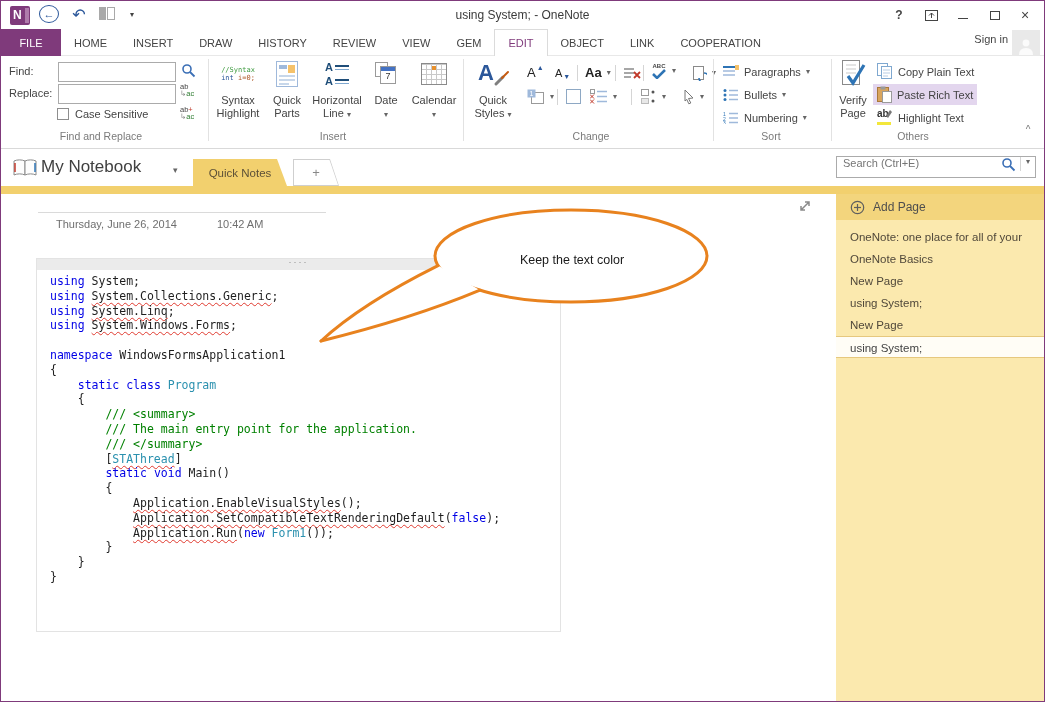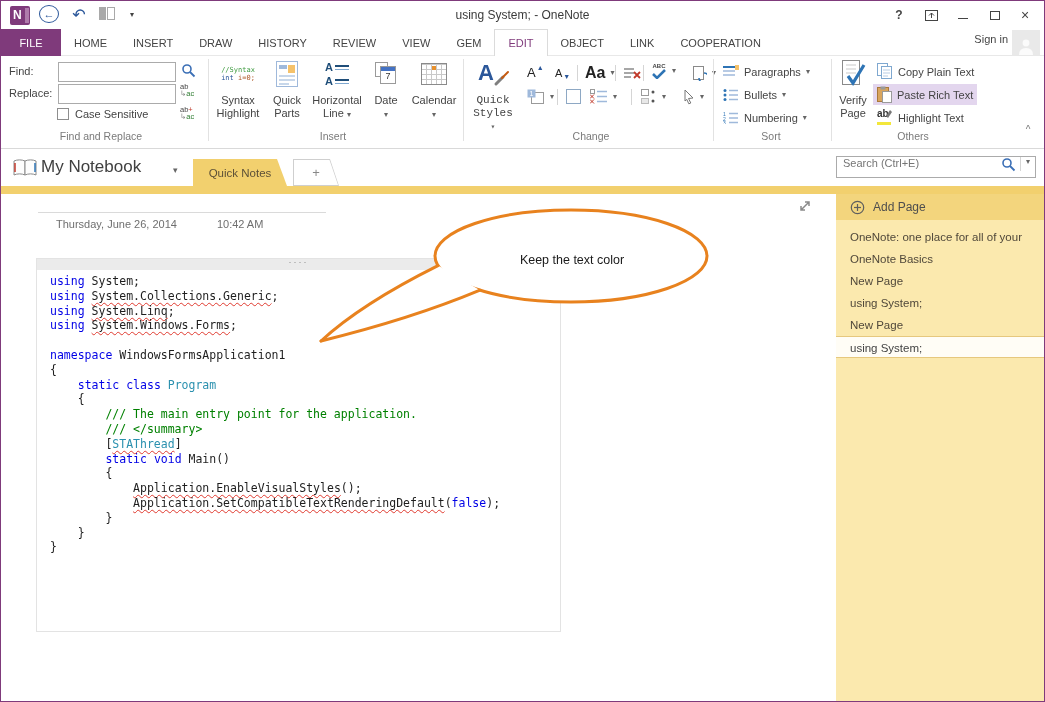--- a/index.html
+++ b/index.html
@@ -225,34 +225,34 @@
     <div class="bigbtn" style="left:468px; width:48px;">
       <div style="height:32px;display:flex;align-items:center;">
         <div style="position:relative;width:30px;height:28px;">
           <span style="position:absolute;left:0;top:0;font-size:22px;font-weight:bold;color:#2B579A;">A</span>
           <svg width="18" height="18" style="position:absolute;right:-2px;bottom:0;">
               <path d="M4,14 L11,7" stroke="#7F7F7F" stroke-width="3" stroke-linecap="round"></path>
               <path d="M10,8 L16,2" stroke="#C55A11" stroke-width="2" stroke-linecap="round"></path>
             </svg>
         </div>
       </div>
-      <div class="lbl" style="width:44px;font-family:Liberation Mono, monospace;"><span>Quick Styles</span> <span class="arrow">▾</span></div>
+      <div class="lbl" style="width:44px;"><span>Quick Styles</span> <span class="arrow">▾</span></div>
     </div>
 
     <div class="rowbtn" style="left:522px; top:6px;">
         <span style="font-size:13px;color:#222;">A</span>
         <span style="color:#2B579A;font-size:7px;position:relative;top:-5px;left:-4px;">▲</span>
       </div>
     <div class="rowbtn" style="left:550px; top:6px;">
         <span style="font-size:11px;color:#222;">A</span>
         <span style="color:#2B579A;font-size:7px;position:relative;top:4px;left:-4px;">▼</span>
       </div>
     <div class="sep" style="left:576px; top:9px;"></div>
     <div class="rowbtn" style="left:580px; top:6px;">
-        <b style="font-size:16px;color:#222;text-align:right;">Aa</b>
+        <b style="font-size:13px;color:#222;text-align:right;">Aa</b>
         <span class="arrow">▾</span>
       </div>
     <div class="sep" style="left:614px; top:9px;"></div>
     <div class="rowbtn" style="left:618px; top:6px;">
       <svg width="18" height="14">
           <path d="M1,3 h10 M1,7 h10 M1,11 h7" stroke="#8A8A8A" stroke-width="1.5"></path>
           <path d="M11,6 L17,12 M17,6 L11,12" stroke="#C0392B" stroke-width="1.8"></path>
         </svg>
     </div>
     <div class="sep" style="left:642px; top:9px;"></div>
@@ -445,27 +445,29 @@
       <div id="codeblock">
           <div class="code-line"><span class="kw">using</span><span class="pl"> System;</span></div>
           <div class="code-line"><span class="kw">using</span><span class="pl"> </span><span class="sq">System.Collections.Generic</span><span class="pl">;</span></div>
           <div class="code-line"><span class="kw">using</span><span class="pl"> </span><span class="sq">System.Linq</span><span class="pl">;</span></div>
           <div class="code-line"><span class="kw">using</span><span class="pl"> </span><span class="sq">System.Windows.Forms</span><span class="pl">;</span></div>
           <div class="code-line">&nbsp;</div>
           <div class="code-line"><span class="kw">namespace</span><span class="pl"> WindowsFormsApplication1</span></div>
           <div class="code-line"><span class="pl">{</span></div>
           <div class="code-line"><span class="pl">    </span><span class="kw">static</span><span class="pl"> </span><span class="kw">class</span><span class="pl"> </span><span class="ty">Program</span></div>
           <div class="code-line"><span class="pl">    {</span></div>
+          <div class="code-line"><span class="cm">        /// &lt;summary&gt;</span></div>
           <div class="code-line"><span class="cm">        /// The main entry point for the application.</span></div>
           <div class="code-line"><span class="cm">        /// &lt;/summary&gt;</span></div>
           <div class="code-line"><span class="pl">        [</span><span class="tysq">STAThread</span><span class="pl">]</span></div>
           <div class="code-line"><span class="pl">        </span><span class="kw">static</span><span class="pl"> </span><span class="kw">void</span><span class="pl"> Main()</span></div>
           <div class="code-line"><span class="pl">        {</span></div>
           <div class="code-line"><span class="pl">            </span><span class="sq">Application.EnableVisualStyles</span><span class="pl">();</span></div>
           <div class="code-line"><span class="pl">            </span><span class="sq">Application.SetCompatibleTextRenderingDefault</span><span class="pl">(</span><span class="kw">false</span><span class="pl">);</span></div>
+          <div class="code-line"><span class="pl">            </span><span class="sq">Application.Run</span><span class="pl">(</span><span class="kw">new</span><span class="pl"> </span><span class="ty">Form1</span><span class="pl">());</span></div>
           <div class="code-line"><span class="pl">        }</span></div>
           <div class="code-line"><span class="pl">    }</span></div>
           <div class="code-line"><span class="pl">}</span></div>
         </div>
     </div>
 
     <svg class="abs" style="left:300px; top:10px;" width="430" height="150">
       <ellipse cx="270" cy="52" rx="136" ry="46" fill="#ffffff" stroke="#E8821E" stroke-width="3"></ellipse>
       <path d="M137,61.6 Q60,100 20,137 Q110,115 179,86.2 Z" fill="#ffffff"></path>
       <path d="M137,61.6 Q60,100 20,137" fill="none" stroke="#E8821E" stroke-width="3" stroke-linecap="round"></path>

